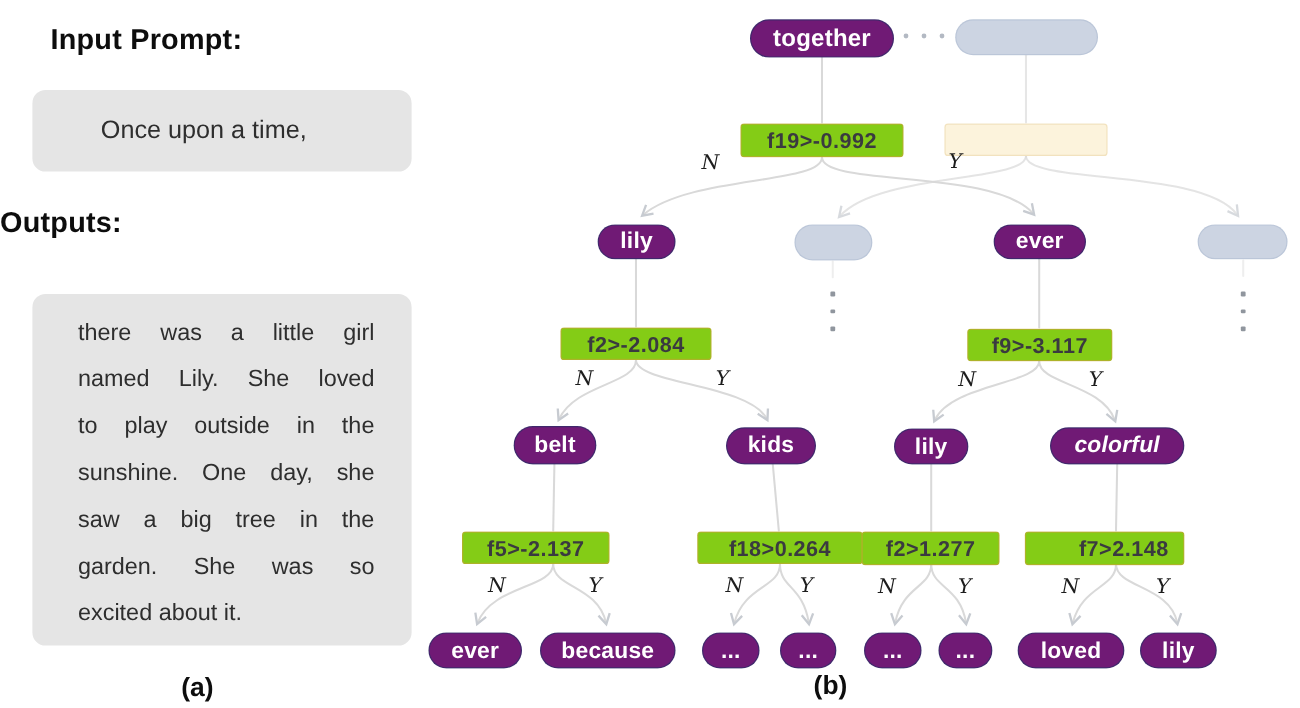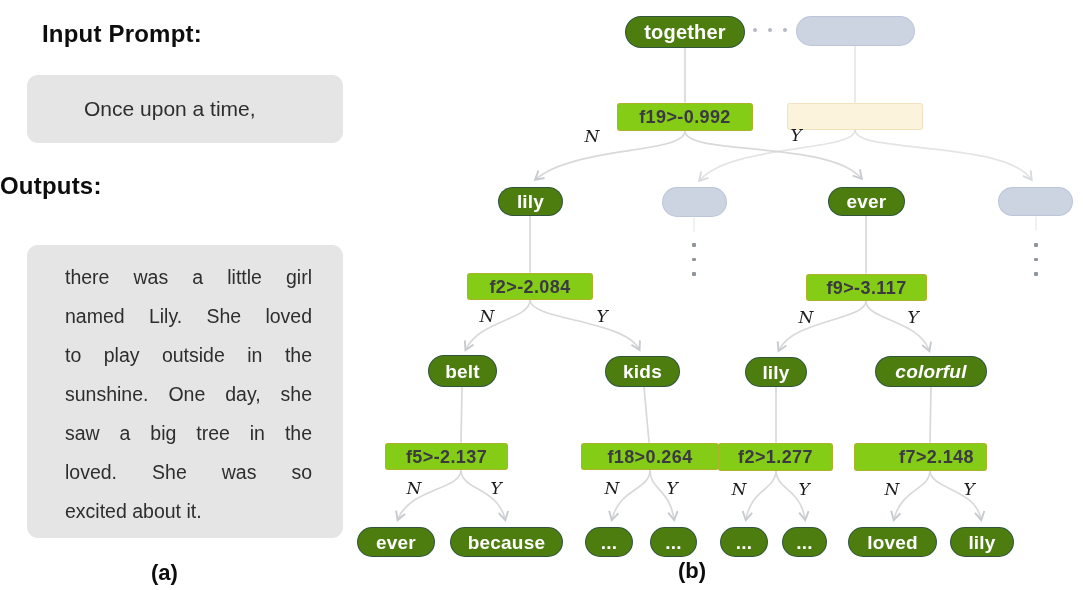--- a/index.html
+++ b/index.html
@@ -46,21 +46,21 @@
   .oline.last { text-align: left; text-align-last: left; }
   .caption {
     font-size: 22px;
     font-weight: 700;
     color: #0d0d0d;
   }
 
   
   .pill {
     position: absolute;
-    background: #4d7c0f;
+    background: #701a75;
     border: 1.5px solid rgba(24,52,100,0.55);
     border-radius: 16px;
     color: #ffffff;
     font-weight: 700;
     font-size: 19px;
     display: flex;
     align-items: center;
     justify-content: center;
     letter-spacing: 0.2px;
     line-height: 1;
@@ -126,21 +126,21 @@
 
   <div class="abs heading" style="left:0px; top:172px;">Outputs:</div>
 
   <div class="abs panel-box" style="left:27px; top:245px; width:316px; height:293px;">
     <div class="output-text">
       <div class="oline">there was a little girl</div>
       <div class="oline">named Lily. She loved</div>
       <div class="oline">to play outside in the</div>
       <div class="oline">sunshine. One day, she</div>
       <div class="oline">saw a big tree in the</div>
-      <div class="oline">loved. She was so</div>
+      <div class="oline">garden. She was so</div>
       <div class="oline last">excited about it.</div>
     </div>
   </div>
 
   <div class="abs caption" style="left:151px; top:560px;">(a)</div>
 
   <svg class="edges" width="1083" height="590" viewBox="0 0 1083 590">
     <defs>
       <marker id="arrowhead" markerUnits="userSpaceOnUse" markerWidth="12" markerHeight="12" viewBox="0 0 10 10" refX="7" refY="5" orient="auto">
         <path d="M1,1 L8,5 L1,9" fill="none" stroke="#c7cbd1" stroke-width="1.6"></path>

